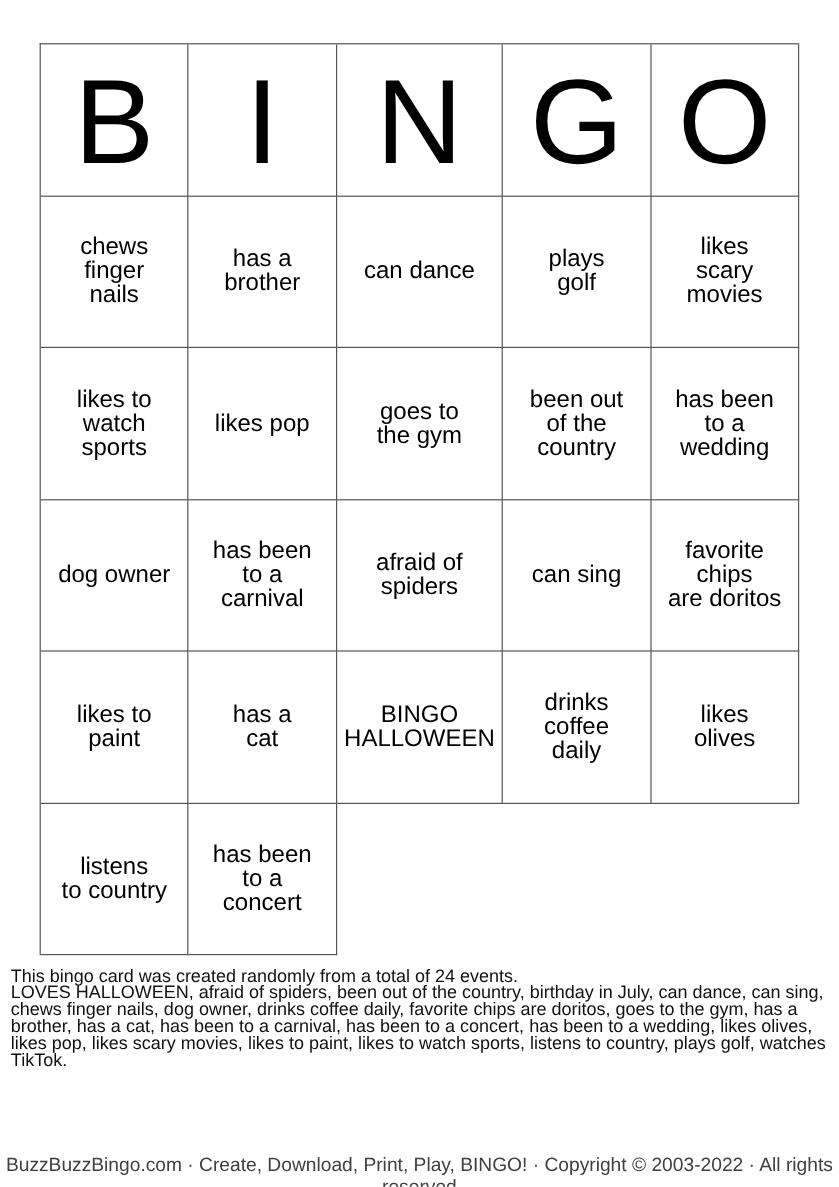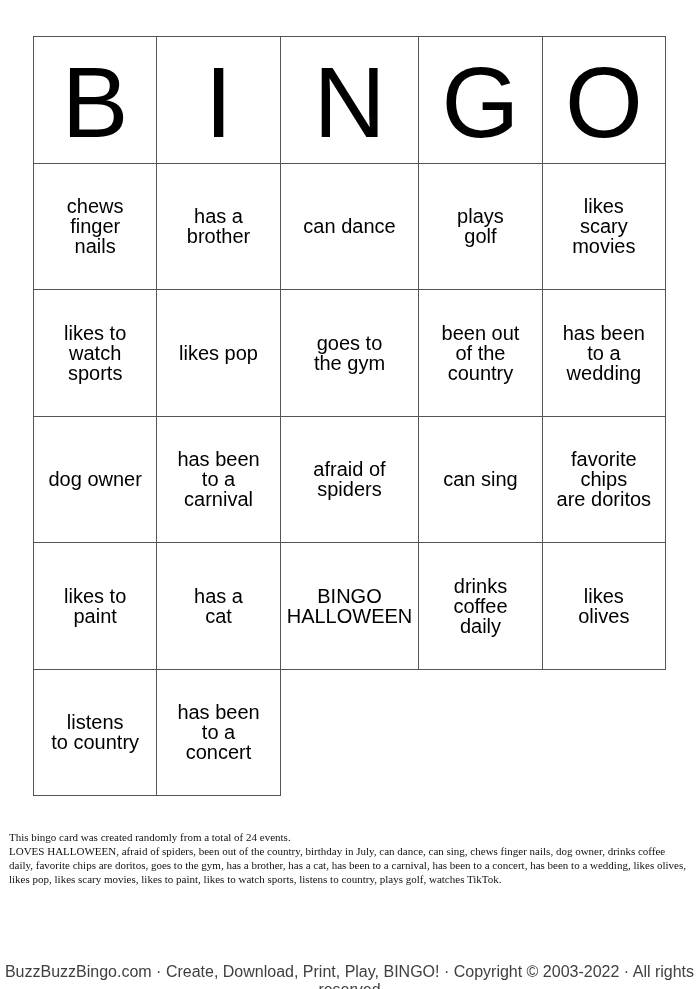--- a/index.html
+++ b/index.html
@@ -14,22 +14,22 @@
   }
   .cell {
     border-right: 1px solid #555; border-bottom: 1px solid #555;
     display: flex; align-items: center; justify-content: center;
     text-align: center; box-sizing: border-box;
     font-size: 20px; line-height: 20px; padding: 0 6px;
     white-space: pre-line;
   }
   .hdr { font-size: 100px; line-height: 100px; padding-top: 4px; }
   .info {
-    position: absolute; left: 9px; top: 830px; width: 680px;
-    font-size: 11px; line-height: 14px; color: #111; font-family: Liberation Serif, serif;
+    position: absolute; left: 9px; top: 807px; width: 680px;
+    font-size: 15px; line-height: 14px; color: #111;
   }
   .footer {
     position: absolute; left: 0; top: 963px; width: 699px; text-align: center;
     font-size: 16px; color: #404040;
   }
 </style>
 </head>
 <body>
 
 <div class="card">

